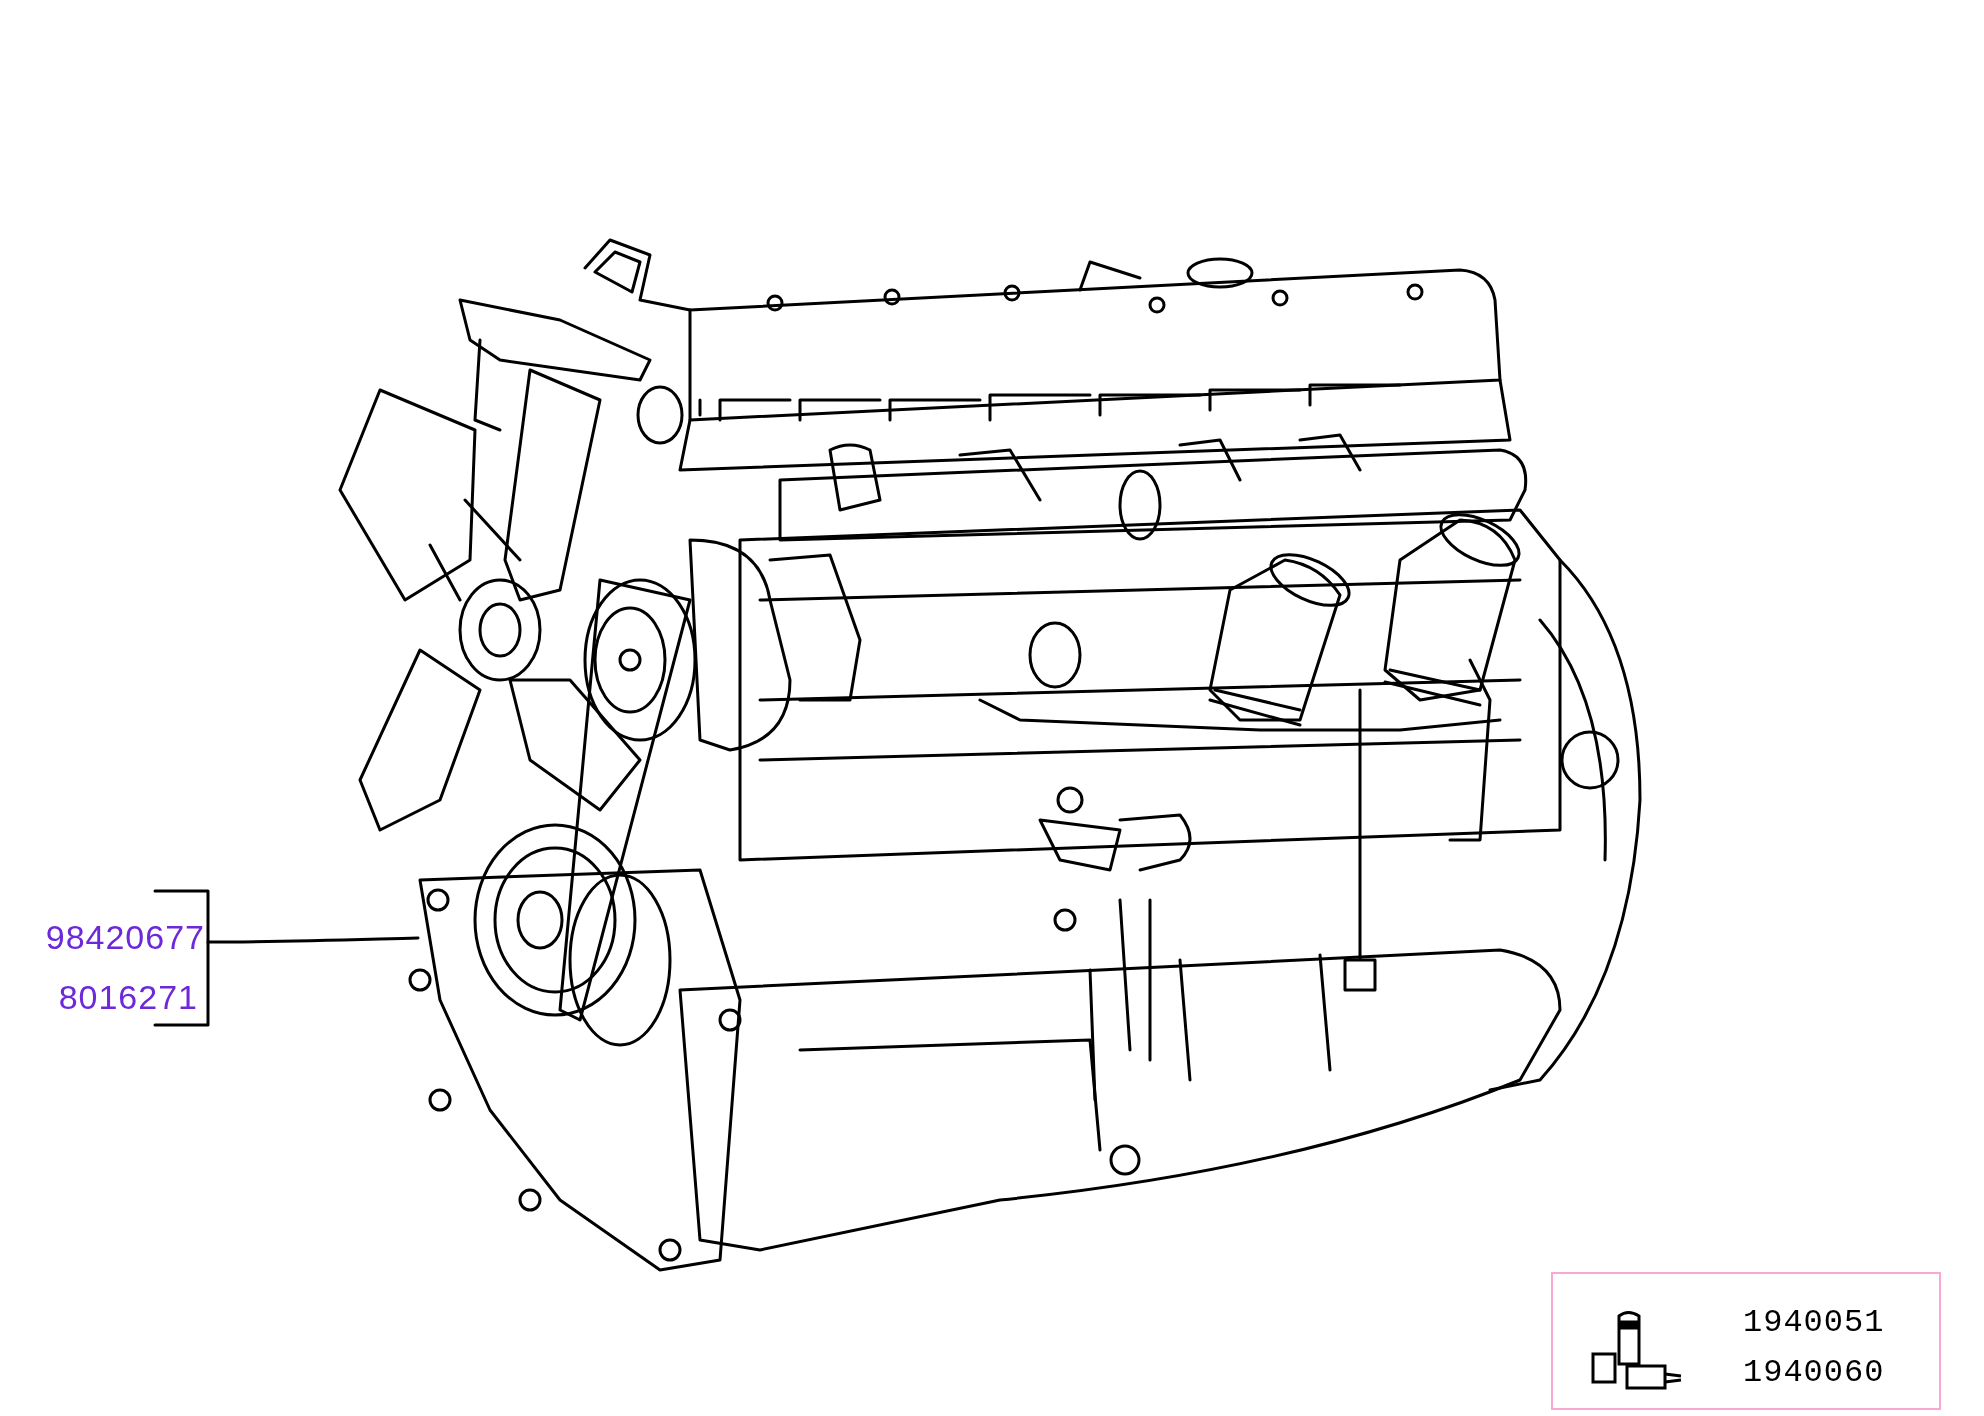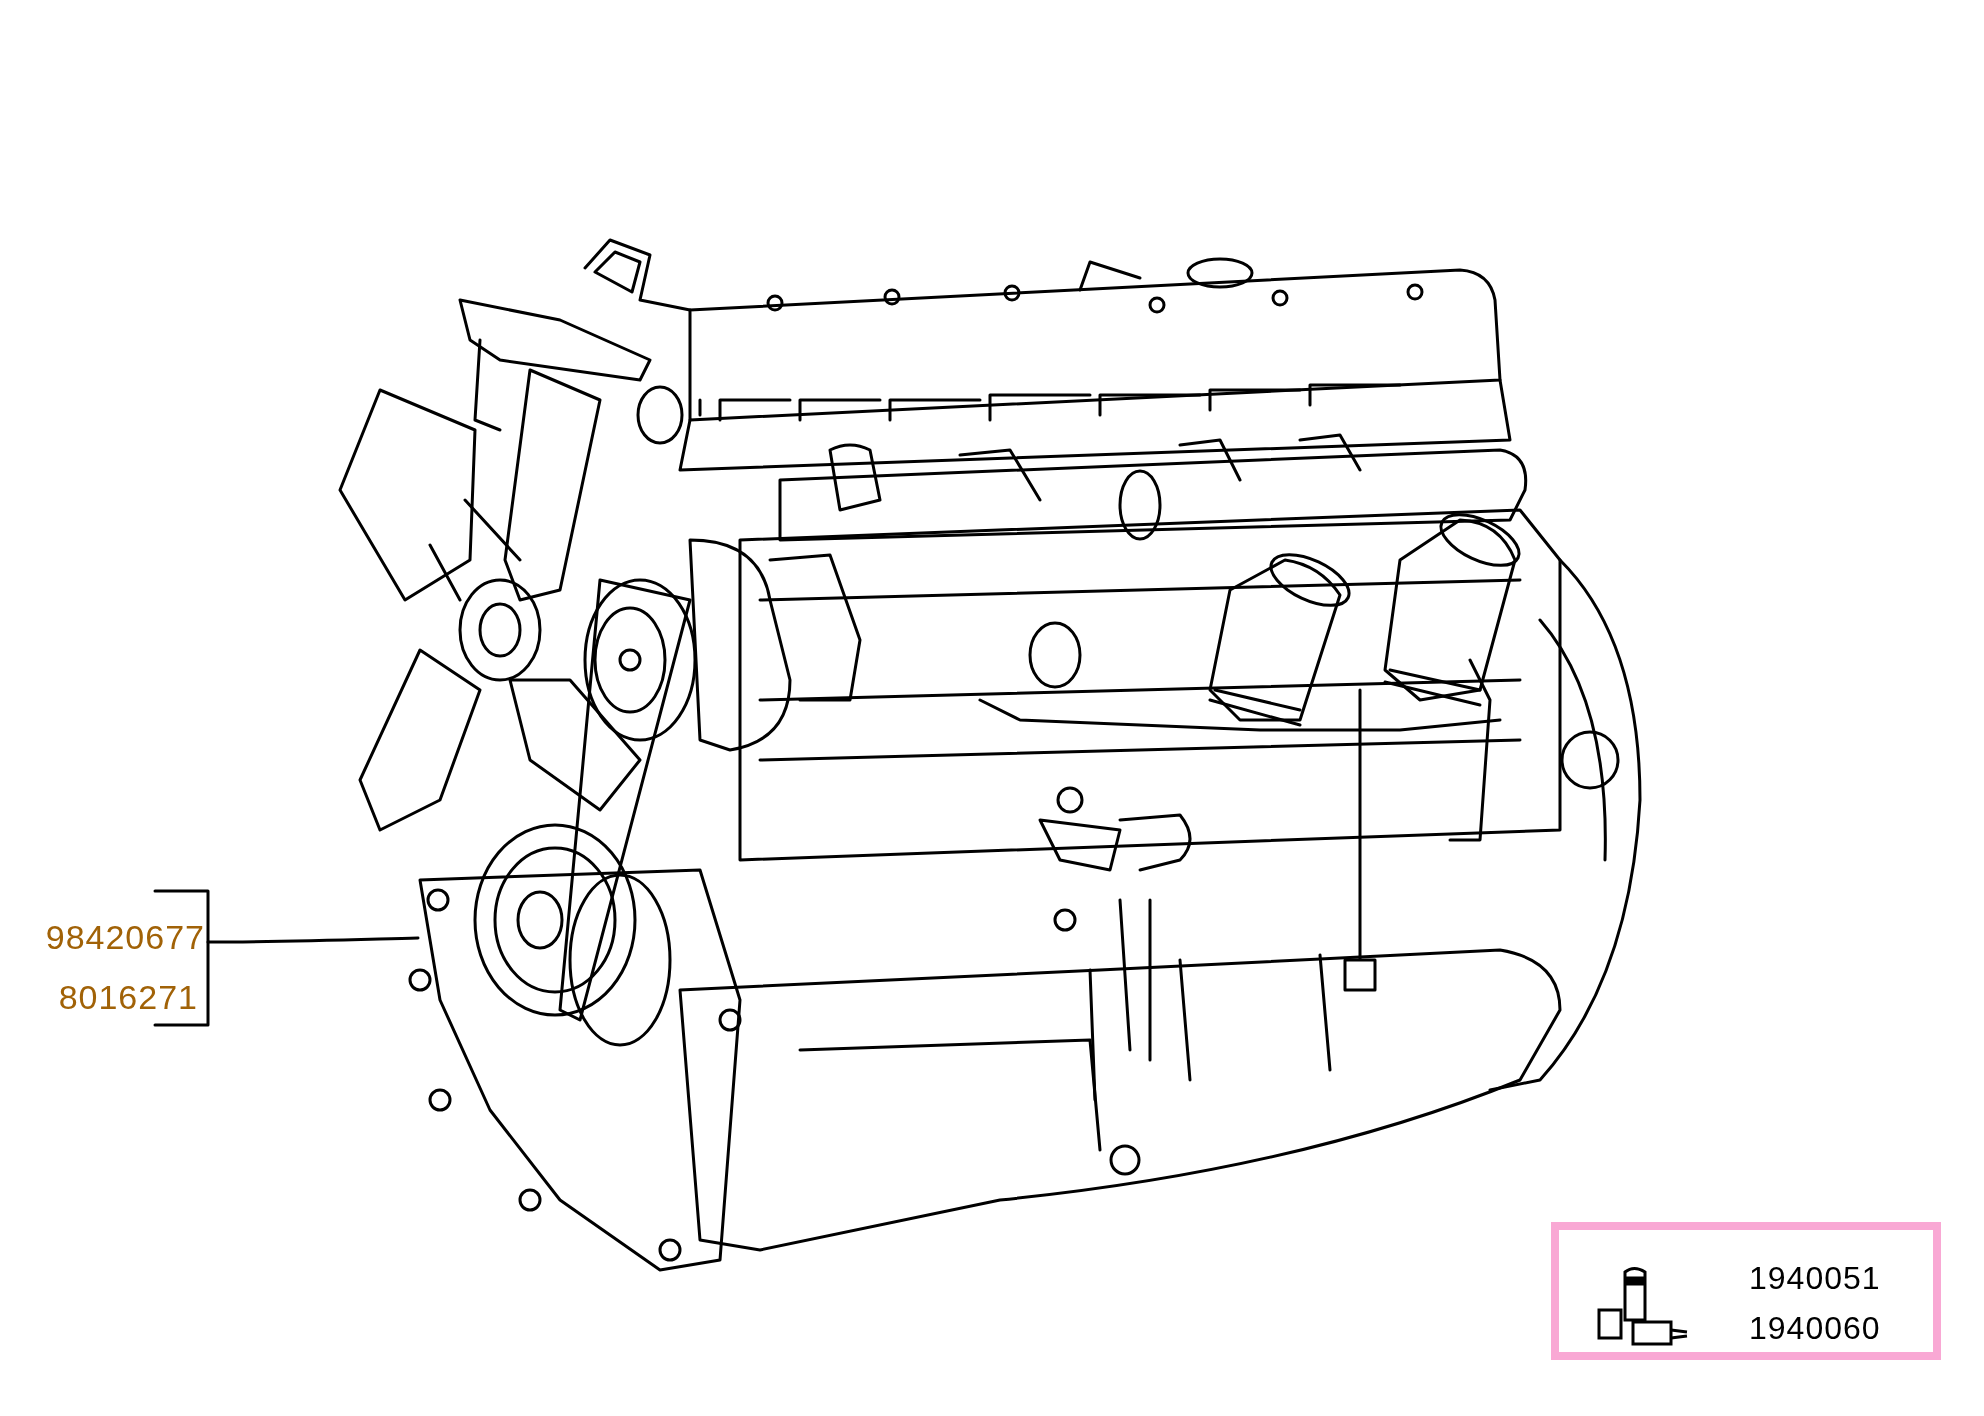--- a/index.html
+++ b/index.html
@@ -1,21 +1,21 @@
 <!DOCTYPE html>
 <html><head>
 <meta charset="utf-8">
 <style>
   html,body{margin:0;padding:0;background:#ffffff;}
   body{width:1984px;height:1416px;position:relative;overflow:hidden;font-family:"Liberation Sans",sans-serif;}
   .canvas{position:absolute;left:0;top:0;width:1984px;height:1416px;}
-  .label{position:absolute;font-size:34px;color:#a16207;letter-spacing:1px;text-align:right;}
+  .label{position:absolute;font-size:34px;color:#6d28d9;letter-spacing:1px;text-align:right;}
   .lbl1{left:40px;top:918px;width:165px;}
   .lbl2{left:40px;top:978px;width:158px;text-align:right;}
-  .kit-box{position:absolute;left:1551px;top:1222px;width:390px;height:138px;border:8px solid #f9a8d4;box-sizing:border-box;}
+  .kit-box{position:absolute;left:1551px;top:1272px;width:390px;height:138px;border:2px solid #f9a8d4;box-sizing:border-box;font-family:Liberation Mono, monospace;}
   .kit-num{position:absolute;font-size:32px;color:#000;letter-spacing:1px;}
   .k1{left:190px;top:30px;}
   .k2{left:190px;top:80px;}
   .kit-icon{position:absolute;left:30px;top:30px;width:130px;height:90px;}
 </style>
 </head>
 <body>
 
 <svg class="canvas" viewBox="0 0 1984 1416" xmlns="http://www.w3.org/2000/svg" fill="none" stroke="#000" stroke-width="3" stroke-linejoin="round" stroke-linecap="round">
 

